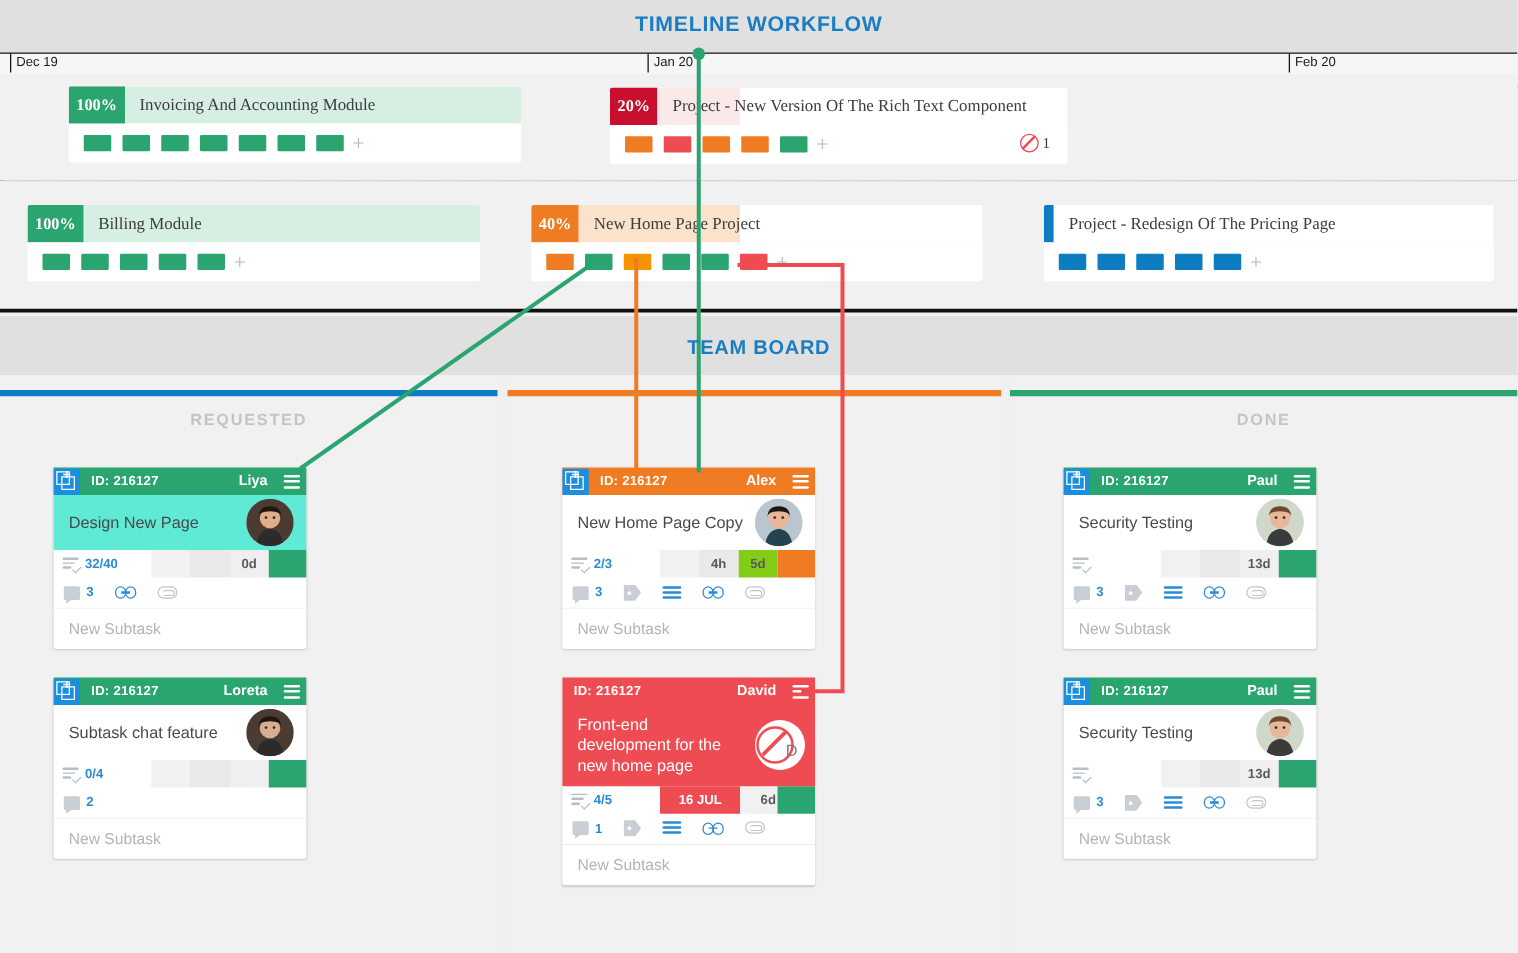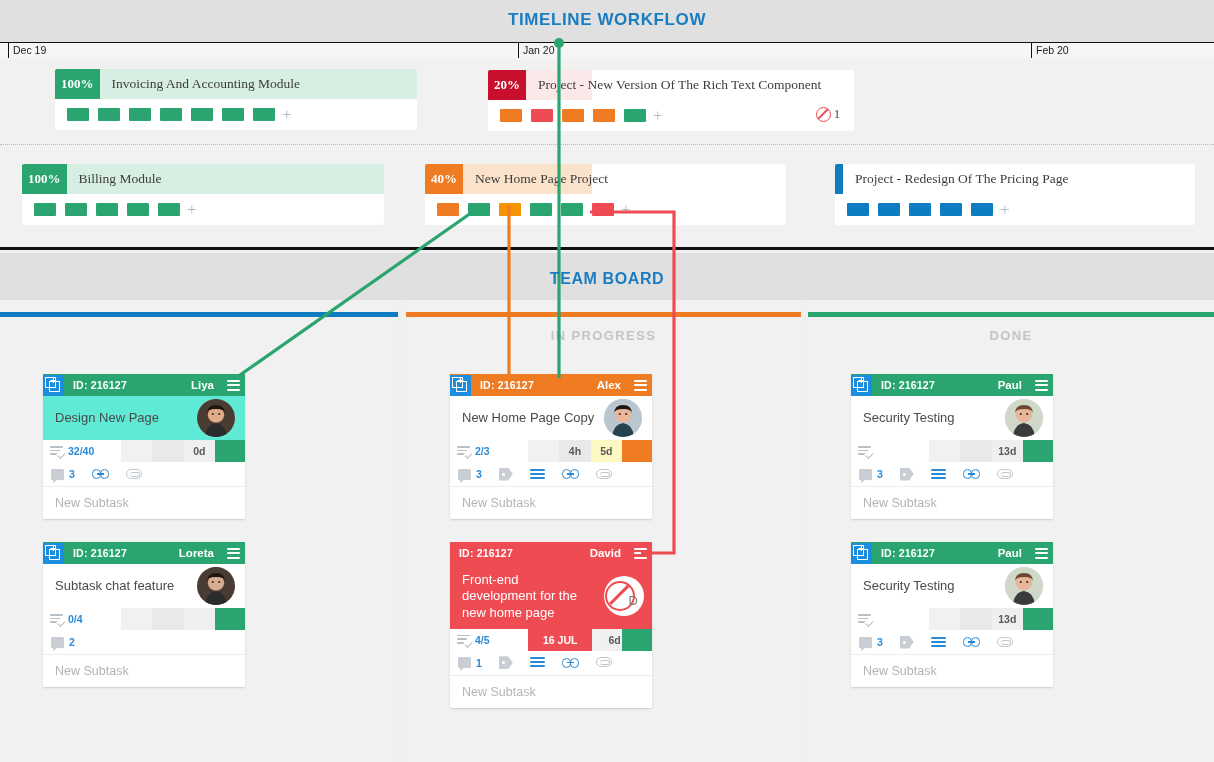--- a/index.html
+++ b/index.html
@@ -298,24 +298,24 @@
           </div>
         </div>
       </div>
   </div>
 
   <div class="tb-header"></div>
   <div class="tb-title">TEAM BOARD</div>
   <div class="columns" id="columns">
       <div class="col" style="left: 0px; width: 398px;">
         <div class="topline" style="background: rgb(13, 124, 193); width: 100%;"></div>
+        <div class="colname">REQUESTED</div>
       </div>
       <div class="col" style="left: 406px; width: 395px;">
         <div class="topline" style="background: rgb(239, 123, 34); width: 100%;"></div>
-        <div class="colname">IN PROGRESS</div>
       </div>
       <div class="col" style="left: 808px; width: 406px;">
         <div class="topline" style="background: rgb(43, 165, 111); width: 100%;"></div>
         <div class="colname">DONE</div>
       </div>
     </div>
 
   <svg class="connectors" viewBox="0 0 1214 762">
 
     <line x1="559" y1="46" x2="559" y2="378" stroke="#2ba56f" stroke-width="3.2"></line>
@@ -474,21 +474,21 @@
           <span class="checklist-ico">
             <b></b>
             <b></b>
             <b></b>
             <i></i>
           </span>
           <span class="fr">2/3</span>
         </span>
         <span class="pr-seg" style="background:#f1f1f1"></span>
         <span class="pr-seg" style="background:#e9e9e9">4h</span>
-        <span class="pr-seg" style="background:#fef9c3">5d</span>
+        <span class="pr-seg" style="background:#84cc16">5d</span>
         <span class="pr-end" style="background:#ef7b22"></span>
       </div>
       <div class="meta-row">
         <span class="meta-ico">
           <span class="bubble"></span>
           <span class="metacount">3</span>
         </span>
         <span class="meta-ico">
           <span class="tag-ico"></span>
         </span>

